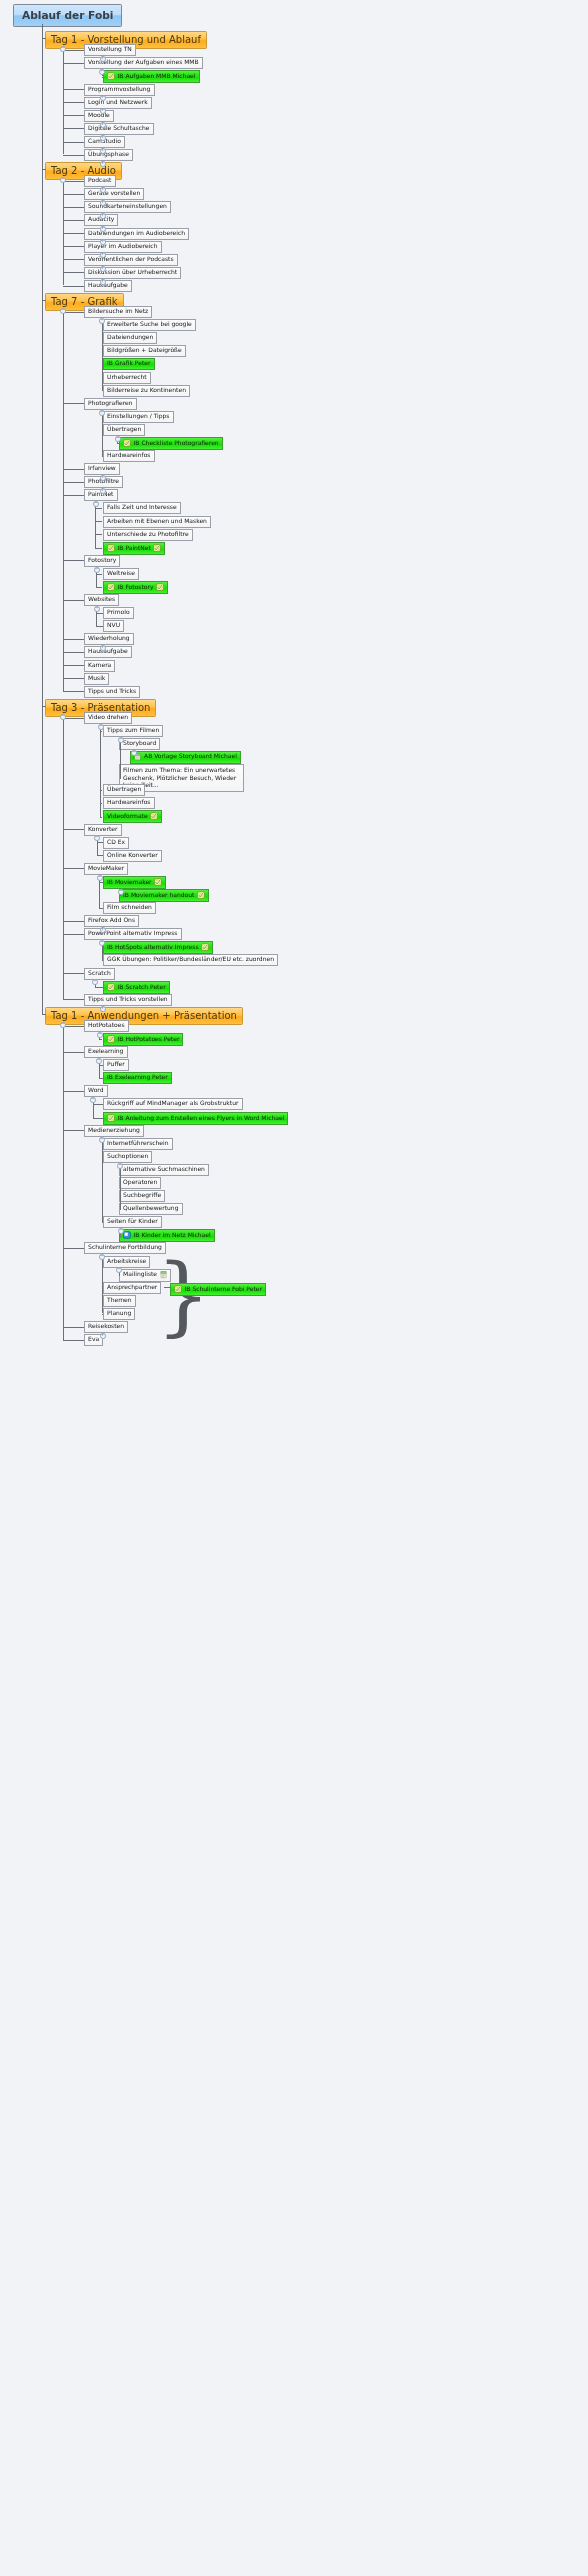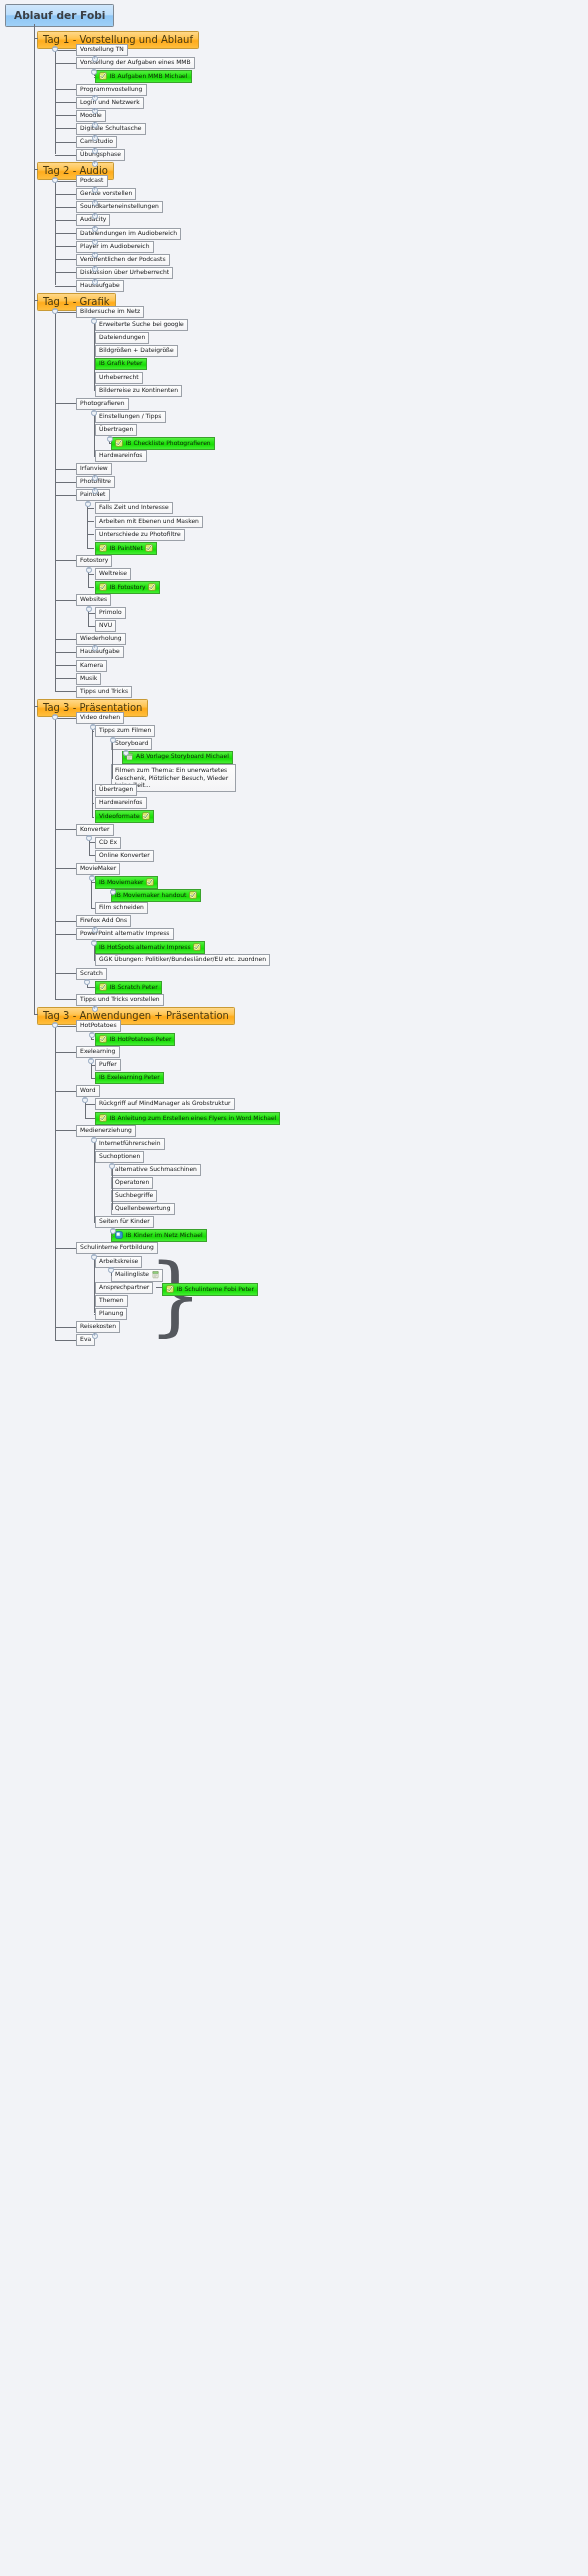--- a/index.html
+++ b/index.html
@@ -5,21 +5,21 @@
   * { box-sizing: border-box; }
   html, body { margin:0; padding:0; }
   body {
     width: 589px;
     height: 2576px;
     background: #f2f3f7;
     font-family: "DejaVu Sans", "Liberation Sans", sans-serif;
     position: relative;
     overflow: hidden;
   }
-  #canvas { position:absolute; left:0; top:0; width:477px; height:2576px; }
+  #canvas { position:absolute; left:8px; top:0; width:477px; height:2576px; }
 
   
   .vline { position:absolute; width:0.6px; background:#6b6f77; }
   .hline { position:absolute; height:0.6px; background:#6b6f77; }
 
   
   .node {
     position:absolute;
     display:flex;
     align-items:center;
@@ -185,21 +185,21 @@
     </div>
     <div class="hline" style="left: 55px; top: 272px; width: 21px;"></div>
     <div class="node n-box" style="left: 76px; top: 280px;">
       <span class="lbl">Hausaufgabe</span>
     </div>
     <div class="hline" style="left: 55px; top: 286px; width: 21px;"></div>
     <div class="vline" style="left: 55px; top: 180px; height: 105px;"></div>
     <div class="tog" style="left: 52px; top: 177px;"><i>−</i></div>
     <div class="hline" style="left: 34px; top: 169px; width: 3.7px;"></div>
     <div class="node n-day" style="left: 37px; top: 293px;">
-      <span class="lbl">Tag 1 - Grafik</span>
+      <span class="lbl">Tag 7 - Grafik</span>
     </div>
     <div class="node n-box" style="left: 76px; top: 306px;">
       <span class="lbl">Bildersuche im Netz</span>
     </div>
     <div class="node n-box" style="left: 95px; top: 319px;">
       <span class="lbl">Erweiterte Suche bei google</span>
     </div>
     <div class="hline" style="left: 94px; top: 325px; width: 1.2px;"></div>
     <div class="node n-box" style="left: 95px; top: 332px;">
       <span class="lbl">Dateiendungen</span>
@@ -512,21 +512,21 @@
     <div class="tog" style="left: 84px; top: 979px;"><i>−</i></div>
     <div class="hline" style="left: 55px; top: 973px; width: 21px;"></div>
     <div class="node n-box" style="left: 76px; top: 994px;">
       <span class="lbl">Tipps und Tricks vorstellen</span>
     </div>
     <div class="hline" style="left: 55px; top: 999px; width: 21px;"></div>
     <div class="vline" style="left: 55px; top: 717px; height: 282px;"></div>
     <div class="tog" style="left: 52px; top: 714px;"><i>−</i></div>
     <div class="hline" style="left: 34px; top: 706px; width: 3.7px;"></div>
     <div class="node n-day" style="left: 37px; top: 1007px;">
-      <span class="lbl">Tag 3 - Anwendungen + Präsentation</span>
+      <span class="lbl">Tag 1 - Anwendungen + Präsentation</span>
     </div>
     <div class="node n-box" style="left: 76px; top: 1020px;">
       <span class="lbl">HotPotatoes</span>
     </div>
     <div class="node n-green" style="left: 95px; top: 1033px;">
       <span class="ico">
         <svg width="8" height="8" viewBox="0 0 16 16">
           <rect x="1" y="1" width="14" height="14" rx="3" fill="#d6e86a" stroke="#6f8f1e" stroke-width="1.2"></rect>
           <path d="M3.5 8.5 L6.3 11.6 L12.6 3.4" stroke="#ffffff" stroke-width="3.4" fill="none" stroke-linecap="round" stroke-linejoin="round"></path>
           <path d="M3.5 8.5 L6.3 11.6 L12.6 3.4" stroke="#4f7a12" stroke-width="1.6" fill="none" stroke-linecap="round" stroke-linejoin="round"></path>

